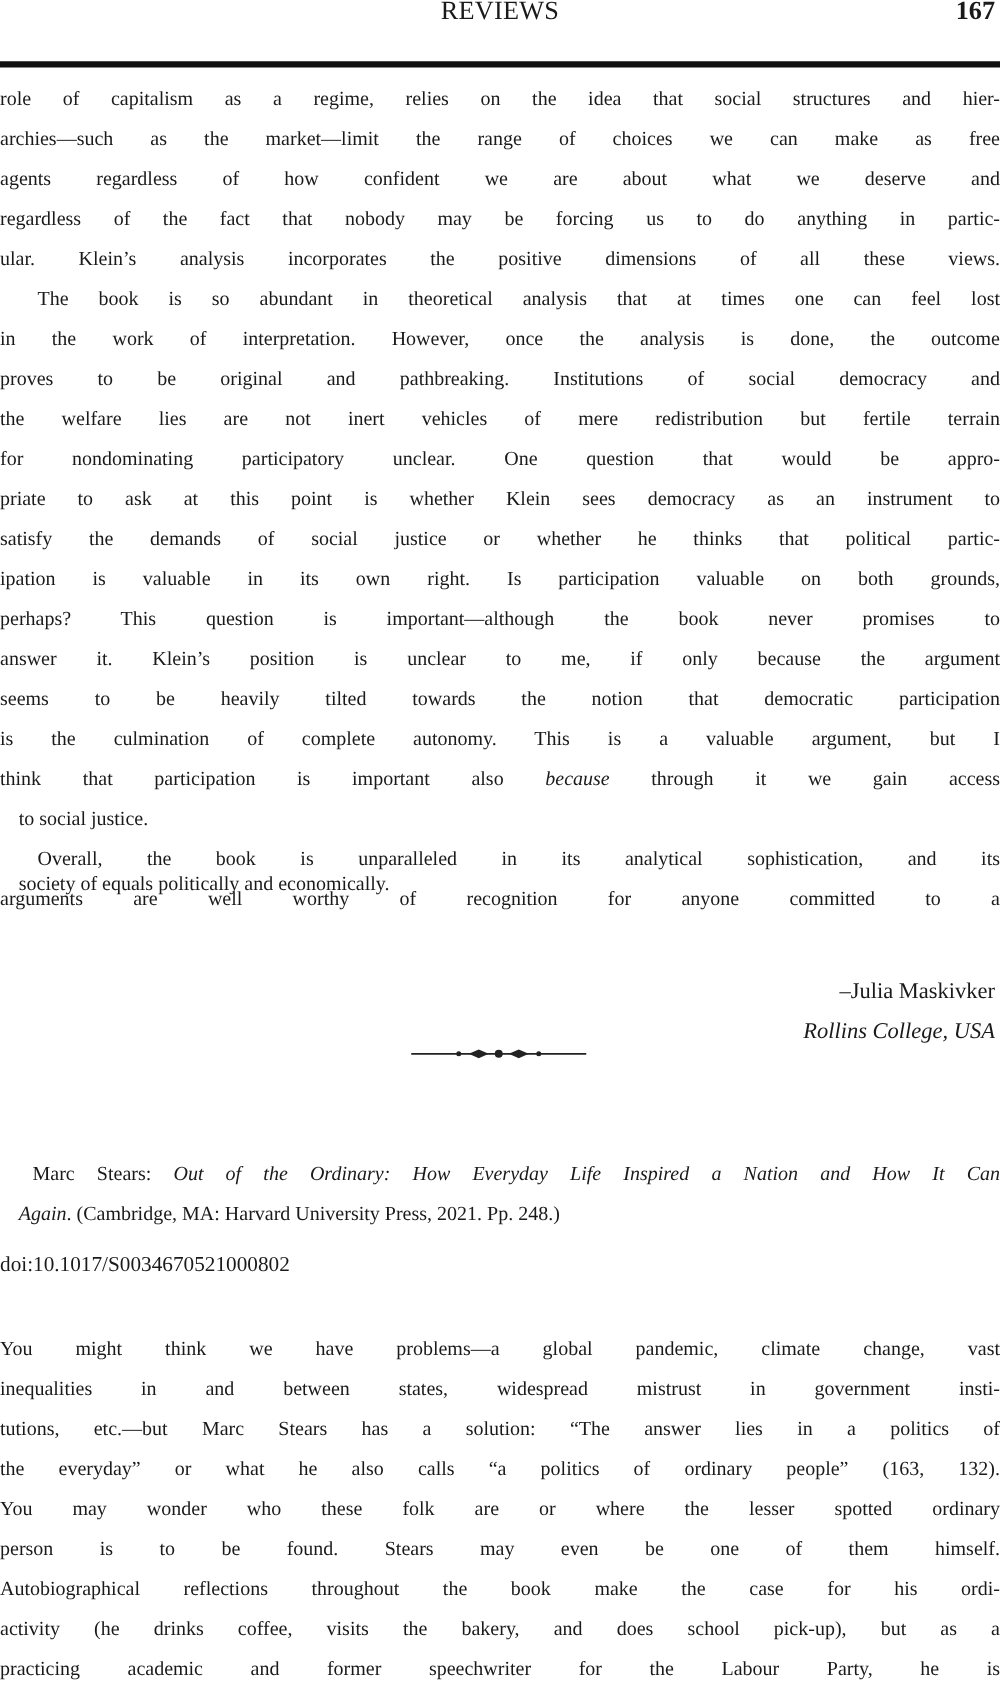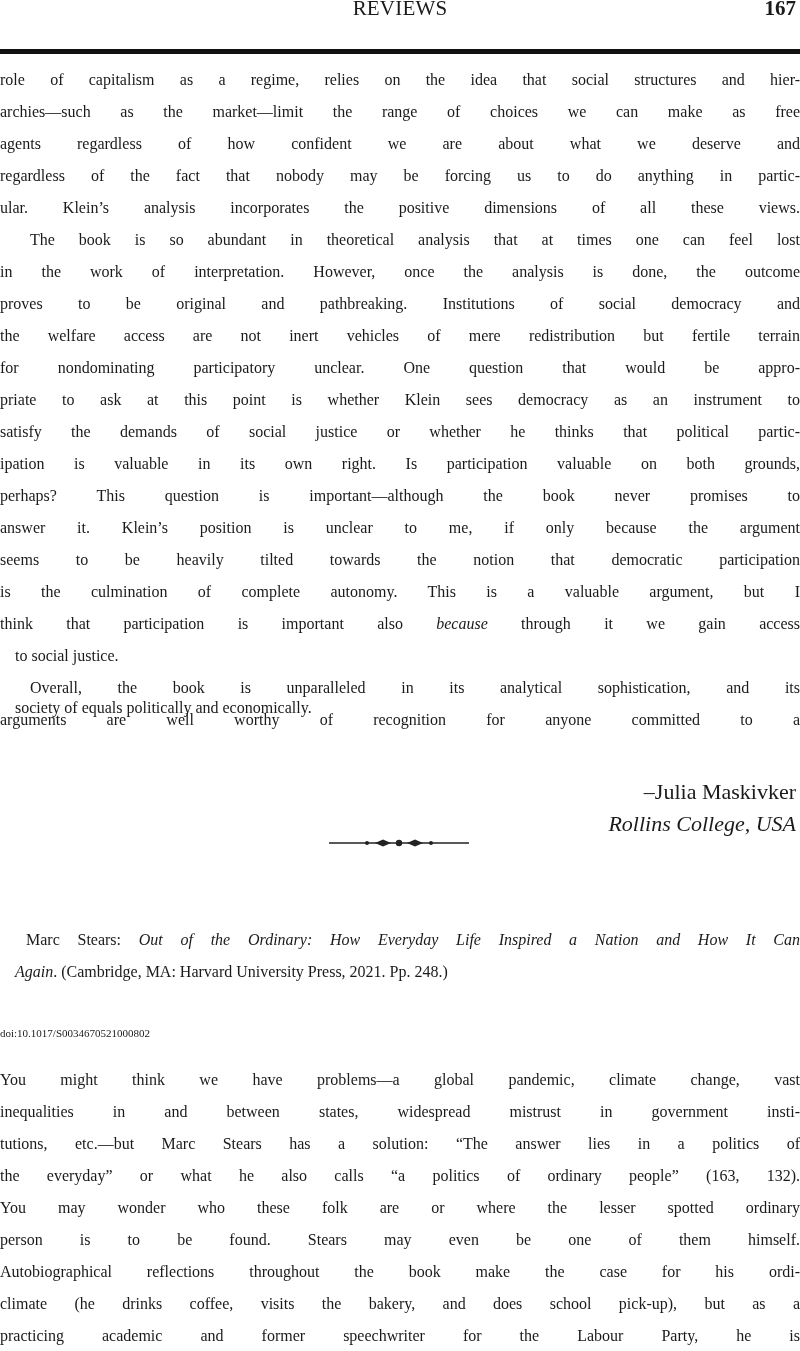--- a/index.html
+++ b/index.html
@@ -7,44 +7,44 @@
          font-family: "Liberation Serif", "DejaVu Serif", serif; color: #1a1a1a; }
   .running-head { position: absolute; top: 0; left: 0; width: 800px; height: 24px; }
   .rh-title { position: absolute; left: 0; right: 0; top: -4px; text-align: center;
               font-size: 21px; letter-spacing: 0.2px; }
   .rh-page { position: absolute; right: 4px; top: -4px; font-size: 21px; font-weight: bold; }
   .head-rule { position: absolute; top: 49px; left: 0; width: 800px; height: 5px; background: #111; }
   .line { position: absolute; left: 0; width: 800px; font-size: 16px; line-height: 28px;
           white-space: nowrap; text-align: justify; text-align-last: justify; }
   .line.indent { padding-left: 30px; width: 770px; }
   .line.last { text-align-last: left; padding-left: 15px; }
-  .sig { position: absolute; right: 4px; font-size: 22px; line-height: 28px; text-align: right; white-space: nowrap; }
+  .sig { position: absolute; right: 4px; font-size: 18px; line-height: 28px; text-align: right; white-space: nowrap; }
   .ornament { position: absolute; left: 327px; top: 833px; width: 144px; height: 20px; }
-  .doi { position: absolute; left: 0; top: 1023px; font-size: 11px; line-height: 20px; white-space: nowrap; }
+  .doi { position: absolute; left: 0; top: 1002px; font-size: 17px; line-height: 20px; white-space: nowrap; }
   em { font-style: italic; }
 </style>
 </head>
 <body>
 
 <div class="running-head">
   <span class="rh-title">REVIEWS</span>
   <span class="rh-page">167</span>
 </div>
 <div class="head-rule"></div>
 
 <div>
   <div class="line" style="top:66px">role of capitalism as a regime, relies on the idea that social structures and hier-</div>
   <div class="line" style="top:98px">archies—such as the market—limit the range of choices we can make as free</div>
   <div class="line" style="top:130px">agents regardless of how confident we are about what we deserve and</div>
   <div class="line" style="top:162px">regardless of the fact that nobody may be forcing us to do anything in partic-</div>
   <div class="line" style="top:194px">ular. Klein’s analysis incorporates the positive dimensions of all these views.</div>
   <div class="line indent" style="top:226px">The book is so abundant in theoretical analysis that at times one can feel lost</div>
   <div class="line" style="top:258px">in the work of interpretation. However, once the analysis is done, the outcome</div>
   <div class="line" style="top:290px">proves to be original and pathbreaking. Institutions of social democracy and</div>
-  <div class="line" style="top:322px">the welfare access are not inert vehicles of mere redistribution but fertile terrain</div>
+  <div class="line" style="top:322px">the welfare lies are not inert vehicles of mere redistribution but fertile terrain</div>
   <div class="line" style="top:354px">for nondominating participatory unclear. One question that would be appro-</div>
   <div class="line" style="top:386px">priate to ask at this point is whether Klein sees democracy as an instrument to</div>
   <div class="line" style="top:418px">satisfy the demands of social justice or whether he thinks that political partic-</div>
   <div class="line" style="top:450px">ipation is valuable in its own right. Is participation valuable on both grounds,</div>
   <div class="line" style="top:482px">perhaps? This question is important—although the book never promises to</div>
   <div class="line" style="top:514px">answer it. Klein’s position is unclear to me, if only because the argument</div>
   <div class="line" style="top:546px">seems to be heavily tilted towards the notion that democratic participation</div>
   <div class="line" style="top:578px">is the culmination of complete autonomy. This is a valuable argument, but I</div>
   <div class="line" style="top:610px"><span>think that participation is important also </span><em>because</em><span> through it we gain access</span></div>
   <div class="line last" style="top:642px">to social justice.</div>
@@ -71,16 +71,16 @@
 <div class="doi">doi:10.1017/S0034670521000802</div>
 
 <div>
   <div class="line" style="top:1066px">You might think we have problems—a global pandemic, climate change, vast</div>
   <div class="line" style="top:1098px">inequalities in and between states, widespread mistrust in government insti-</div>
   <div class="line" style="top:1130px">tutions, etc.—but Marc Stears has a solution: “The answer lies in a politics of</div>
   <div class="line" style="top:1162px">the everyday” or what he also calls “a politics of ordinary people” (163, 132).</div>
   <div class="line" style="top:1194px">You may wonder who these folk are or where the lesser spotted ordinary</div>
   <div class="line" style="top:1226px">person is to be found. Stears may even be one of them himself.</div>
   <div class="line" style="top:1258px">Autobiographical reflections throughout the book make the case for his ordi-</div>
-  <div class="line" style="top:1290px">climate (he drinks coffee, visits the bakery, and does school pick-up), but as a</div>
+  <div class="line" style="top:1290px">activity (he drinks coffee, visits the bakery, and does school pick-up), but as a</div>
   <div class="line" style="top:1322px">practicing academic and former speechwriter for the Labour Party, he is</div>
 
 </div>
 
 </body></html>

